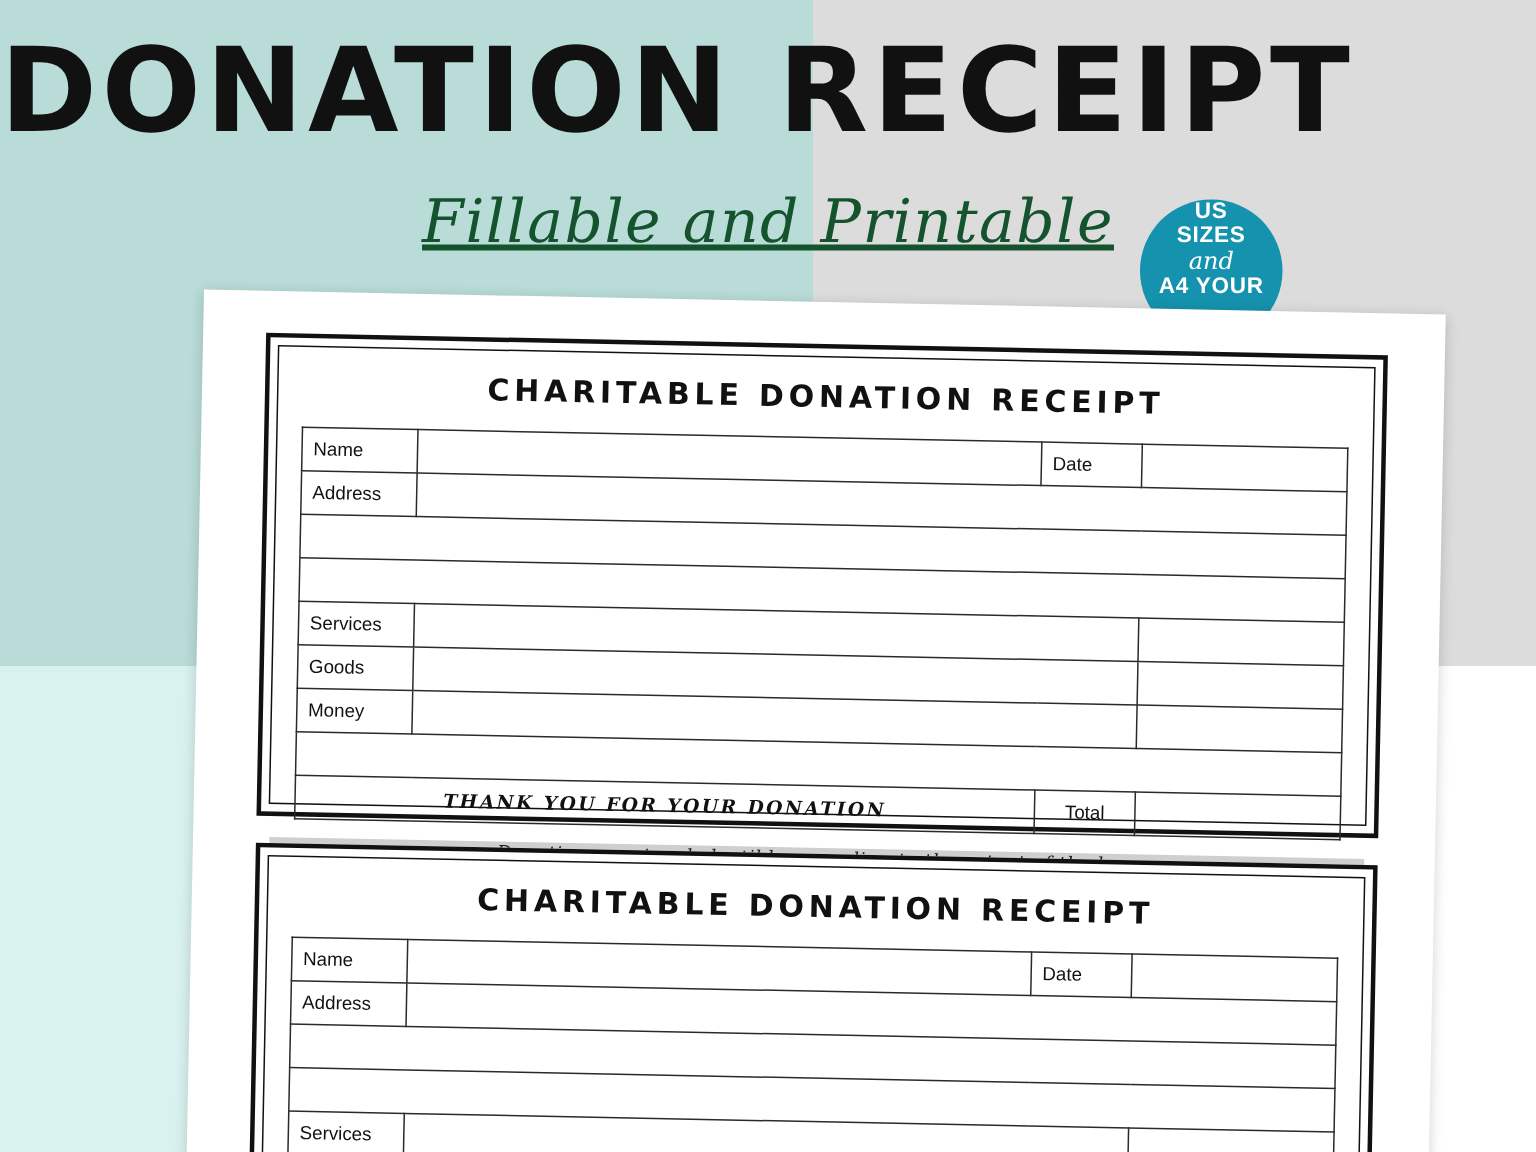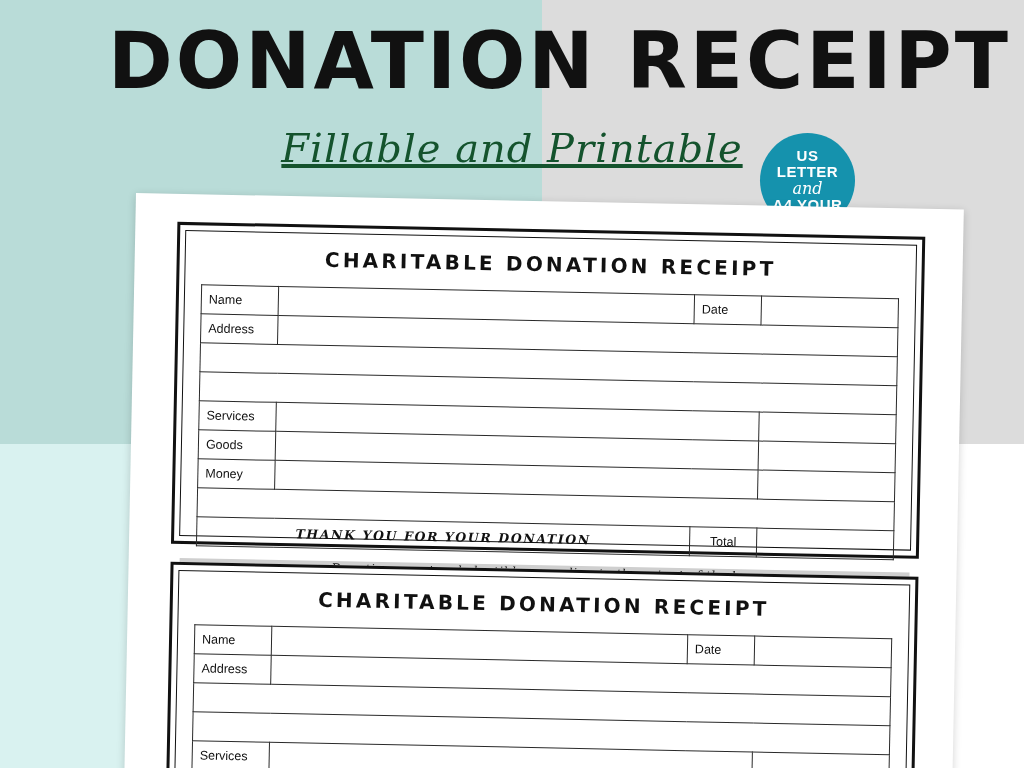--- a/index.html
+++ b/index.html
@@ -39,21 +39,21 @@
     left: 542px; top: 444px;
     width: 482px; height: 324px;
     background: #ffffff;
   }
 
   
   #main-title {
     position: absolute;
     left: 0; top: 22px;
     width: 1011px;
-    text-align: right;
+    text-align: left;
     font-family: "DejaVu Sans", sans-serif;
     font-weight: bold;
     font-size: 78px;
     letter-spacing: 3px;
     color: #111111;
     line-height: 1;
     white-space: nowrap;
   }
   #subtitle {
     position: absolute;
@@ -72,21 +72,21 @@
   #size-badge {
     position: absolute;
     left: 760px; top: 133px;
     width: 95px; height: 95px;
     border-radius: 50%;
     background: #1592ad;
     color: #ffffff;
     display: flex;
     flex-direction: column;
     align-items: center;
-    justify-content: center;
+    justify-content: flex-start;
     text-align: center;
     line-height: 1.08;
   }
   #size-badge .bl1, #size-badge .bl2, #size-badge .bl4 {
     font-weight: bold;
     font-size: 15px;
     letter-spacing: 0.5px;
   }
   #size-badge .bl3 {
     font-family: "DejaVu Serif", serif;
@@ -196,21 +196,21 @@
 <div id="bg-block-teal"></div>
 <div id="bg-block-gray"></div>
 <div id="bg-block-mint"></div>
 <div id="bg-block-white"></div>
 
 <div id="main-title">DONATION RECEIPT</div>
 <div id="subtitle">Fillable and Printable</div>
 
 <div id="size-badge">
   <span class="bl1">US</span>
-  <span class="bl2">LETTER</span>
+  <span class="bl2">SIZES</span>
   <span class="bl3">and</span>
   <span class="bl4">A4 YOUR</span>
 </div>
 
 <div id="sheet">
 
   <div class="receipt-card" id="receipt-card-1">
     <div class="receipt-inner">
       <div class="receipt-title">CHARITABLE DONATION RECEIPT</div>
 

